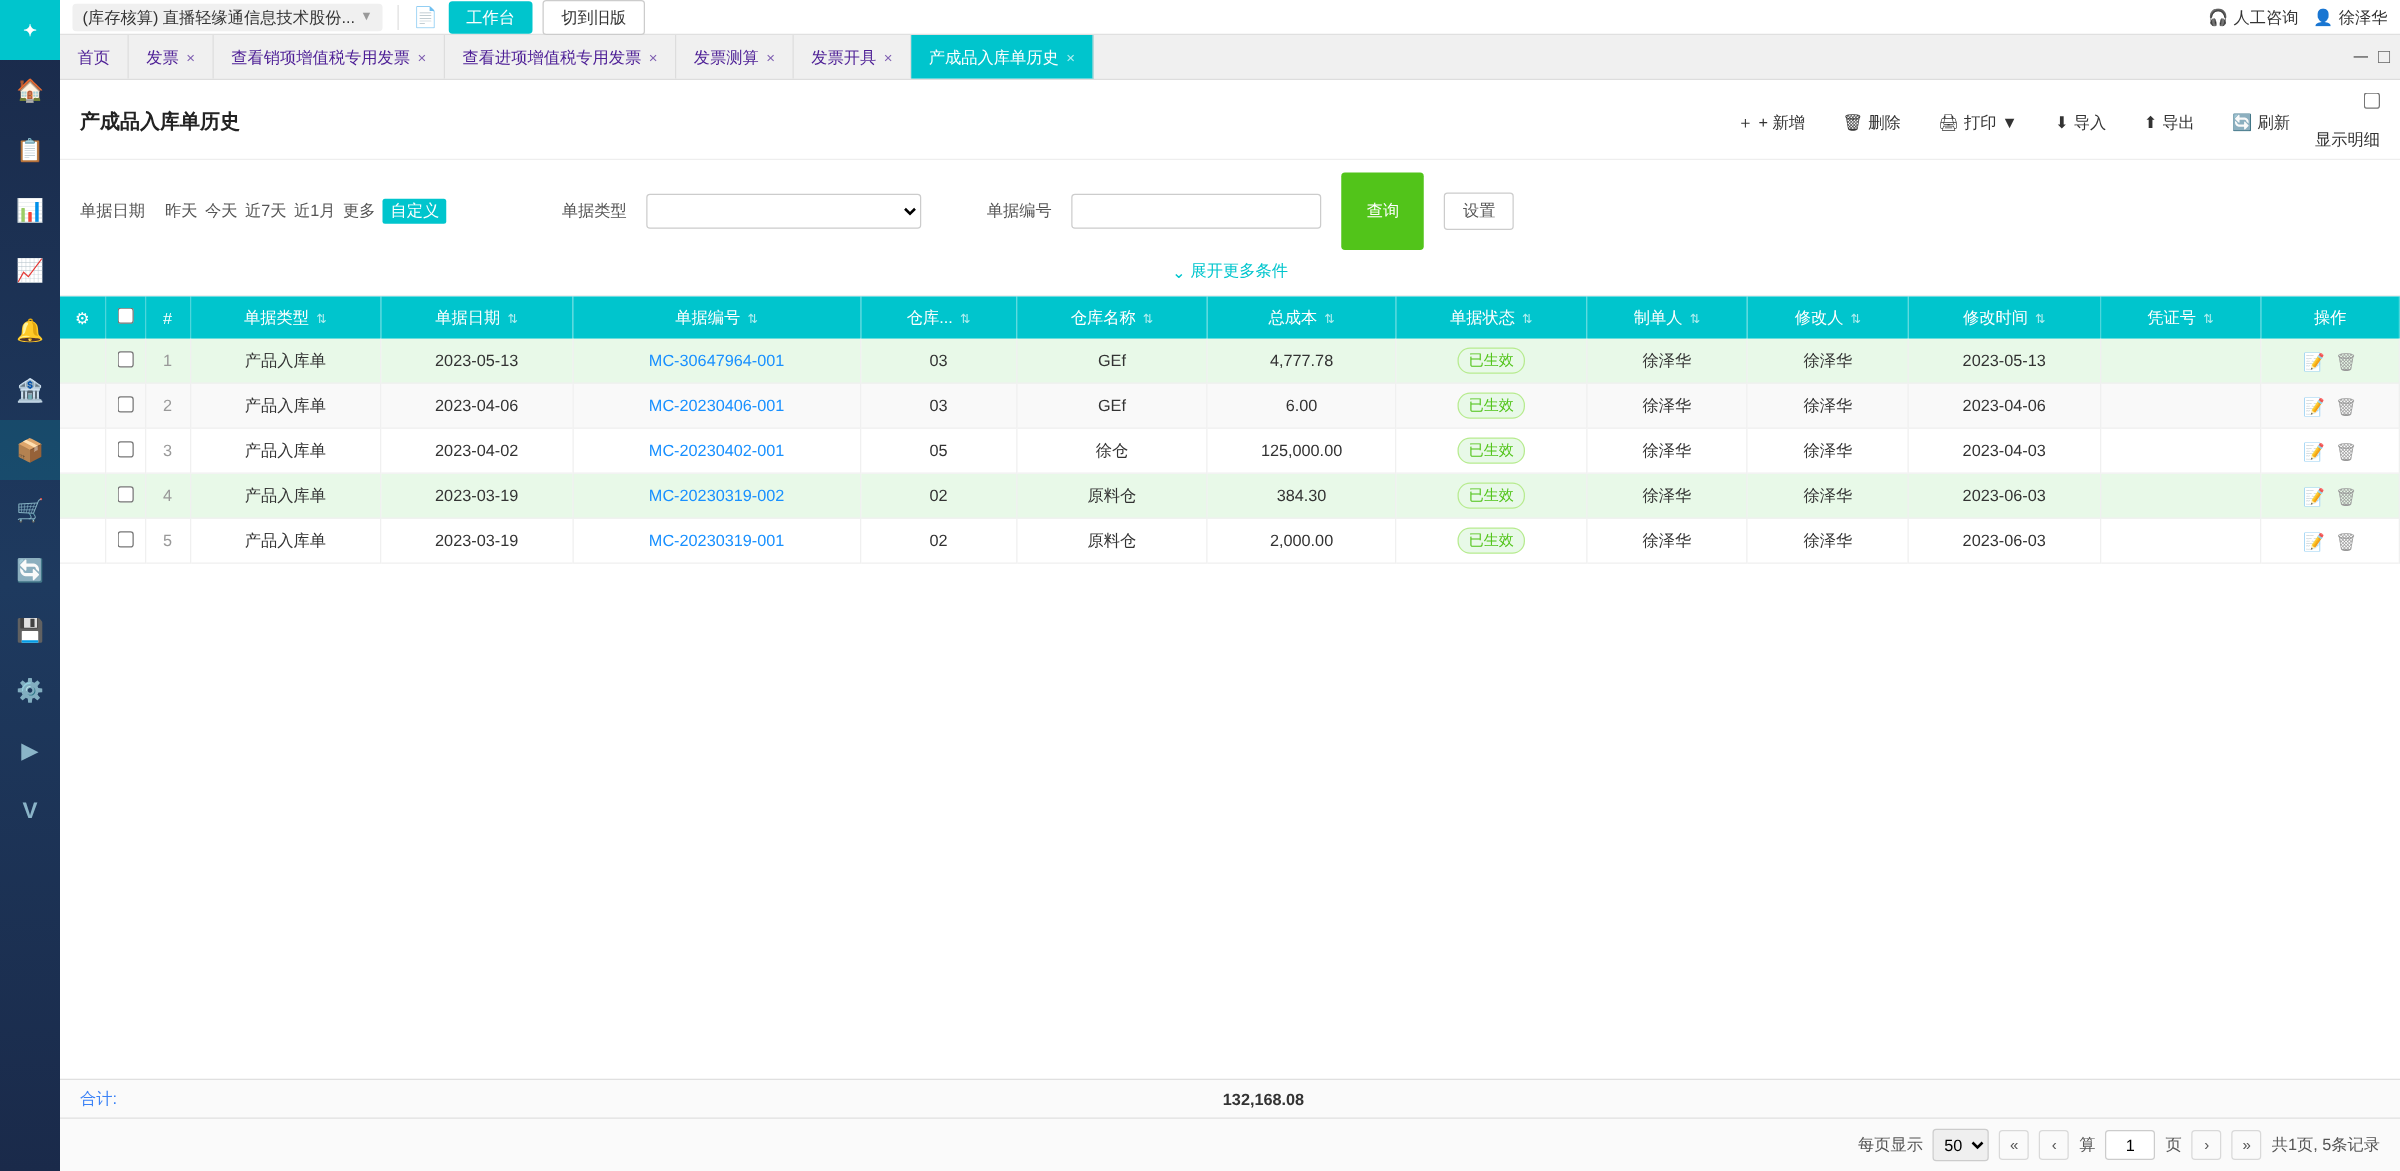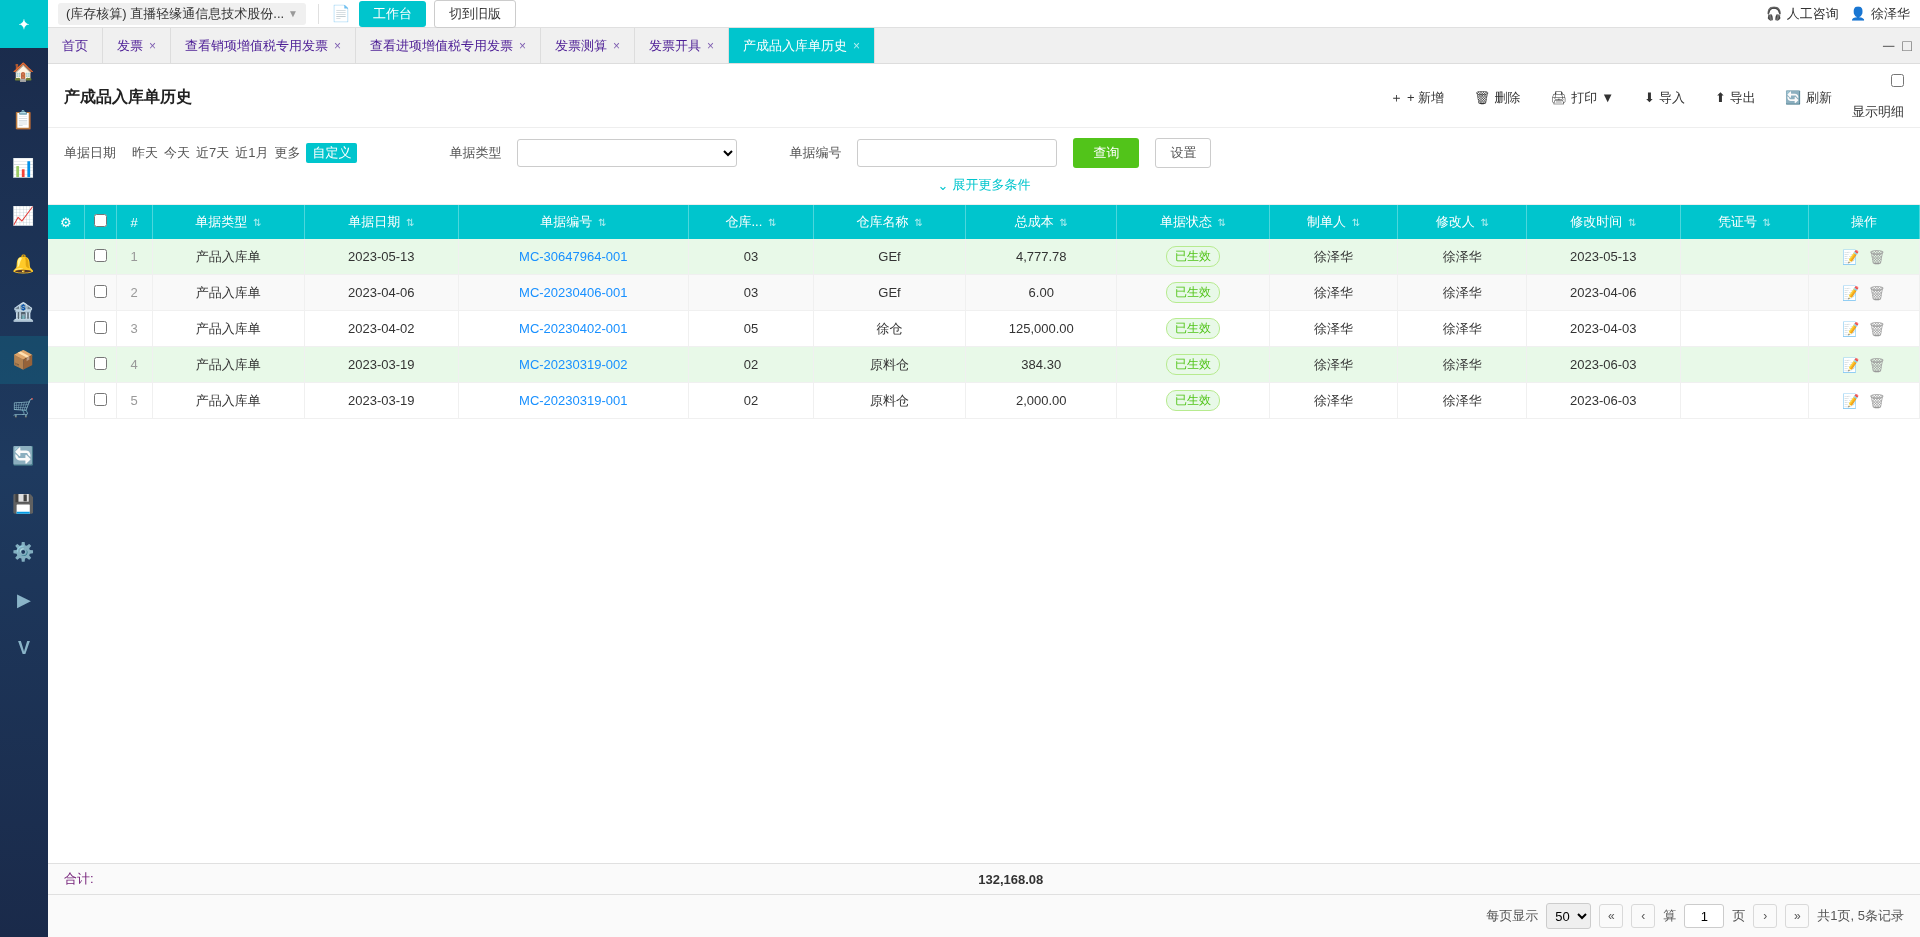--- a/index.html
+++ b/index.html
@@ -230,21 +230,21 @@
       height: 28px;
       border: 1px solid #ccc;
       border-radius: 3px;
       padding: 0 8px;
       font-size: 13px;
     }
     .btn-query {
       background: #52c41a;
       color: white;
       border: none;
-      padding: 6px 20px;
+      padding: 22px 20px;
       border-radius: 3px;
       cursor: pointer;
       font-size: 13px;
     }
     .btn-setting {
       background: white;
       color: #555;
       border: 1px solid #ccc;
       padding: 5px 14px;
       border-radius: 3px;
@@ -319,21 +319,21 @@
     }
 
     
     .table-footer {
       border-top: 1px solid #e0e0e0;
       padding: 6px 16px;
       display: flex;
       align-items: center;
       background: #fafafa;
     }
-    .footer-total-label { color: #701a75; font-size: 13px; margin-right: 24px; }
+    .footer-total-label { color: #3b82f6; font-size: 13px; margin-right: 24px; }
     .footer-total-value { color: #333; font-size: 13px; font-weight: bold; text-align: center; flex: 1; }
 
     
     .pagination {
       border-top: 1px solid #e0e0e0;
       padding: 8px 16px;
       display: flex;
       align-items: center;
       justify-content: flex-end;
       gap: 8px;

